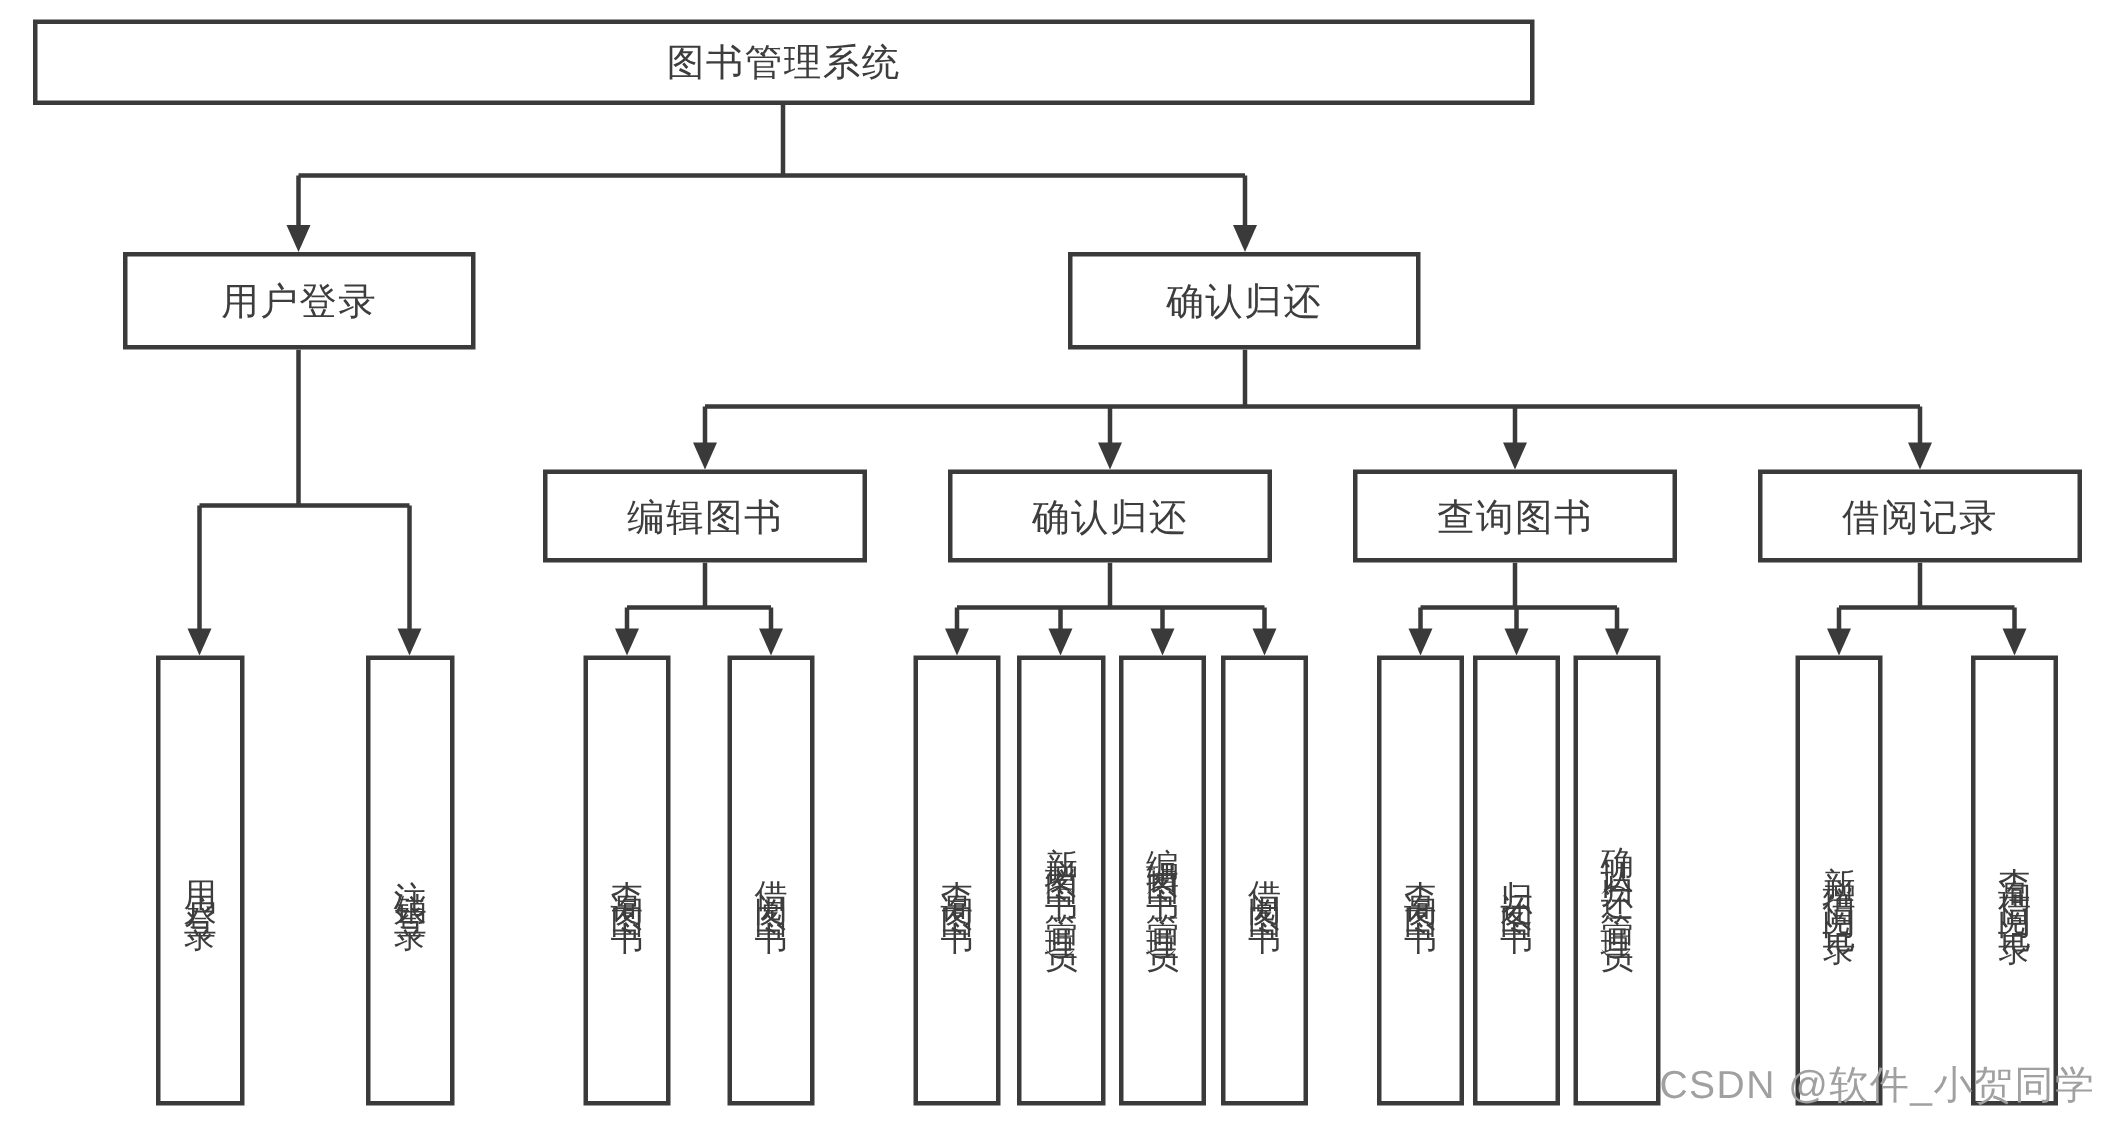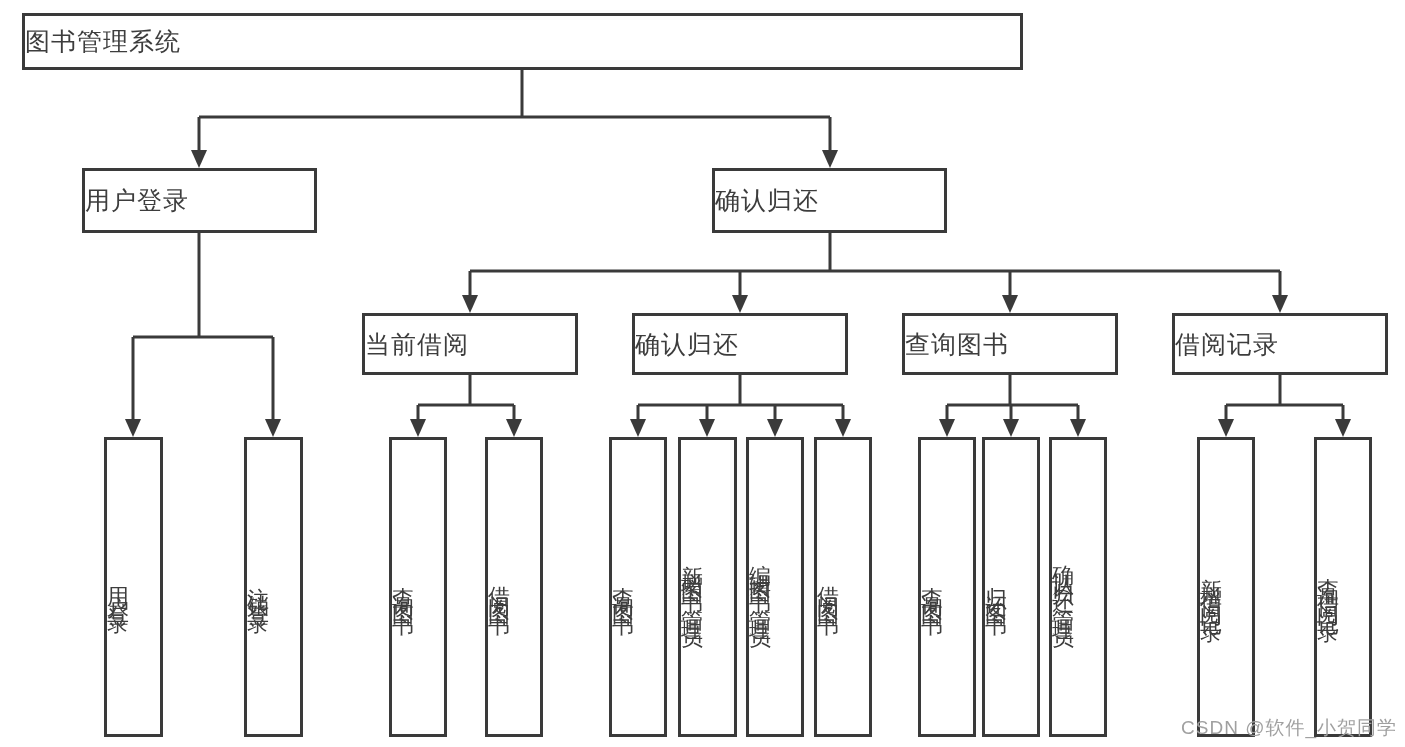--- a/index.html
+++ b/index.html
@@ -26,40 +26,41 @@
     width: 1405px; height: 747px;
   }
   .wire { stroke: var(--line); stroke-width: 3; fill: none; }
   .head { fill: var(--line); stroke: none; }
   .box {
     position: absolute;
     background: var(--background);
     border: 3px solid var(--line);
     display: flex;
     align-items: center;
+    justify-content: center;
     color: var(--text);
   }
   .box.h span {
     font-size: 25px;
     letter-spacing: 1px;
     white-space: nowrap;
   }
   .box.v span {
     writing-mode: vertical-rl;
     text-orientation: mixed;
     font-size: 22px;
     letter-spacing: 9px;
     line-height: 1;
     white-space: nowrap;
   }
   #watermark {
     position: absolute;
     right: 8px;
     bottom: 6px;
-    font-size: 19px;
+    font-size: 26px;
     color: var(--watermark);
     letter-spacing: 1px;
     white-space: nowrap;
   }
 </style>
 </head>
 <body>
 
 <div id="canvas">
 
@@ -104,21 +105,21 @@
   </div>
 
   <div class="box h" style="left:82px; top:168px; width:235px; height:65px">
     <span>用户登录</span>
   </div>
   <div class="box h" style="left:712px; top:168px; width:235px; height:65px">
     <span>确认归还</span>
   </div>
 
   <div class="box h" style="left:362px; top:313px; width:216px; height:62px">
-    <span>当前借阅</span>
+    <span>编辑图书</span>
   </div>
   <div class="box h" style="left:632px; top:313px; width:216px; height:62px">
     <span>确认归还</span>
   </div>
   <div class="box h" style="left:902px; top:313px; width:216px; height:62px">
     <span>查询图书</span>
   </div>
   <div class="box h" style="left:1172px; top:313px; width:216px; height:62px">
     <span>借阅记录</span>
   </div>

